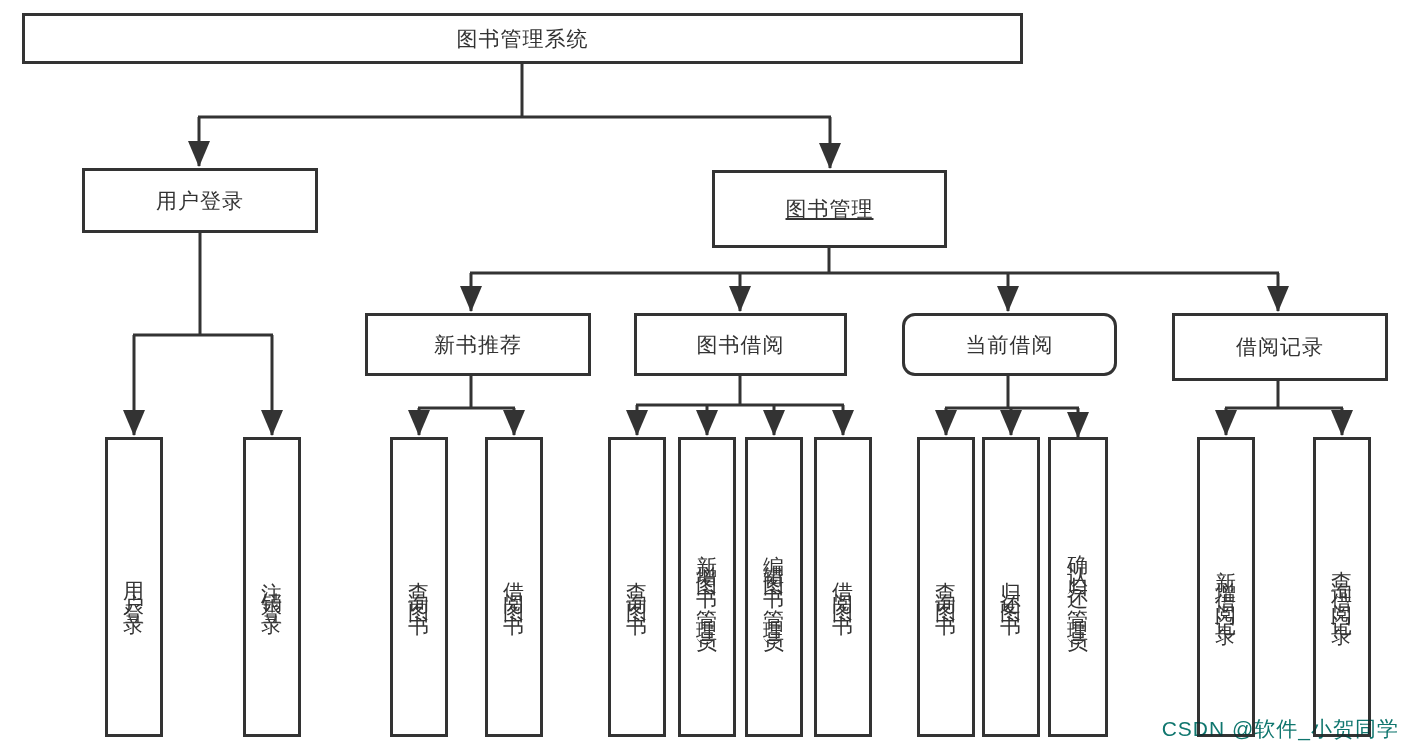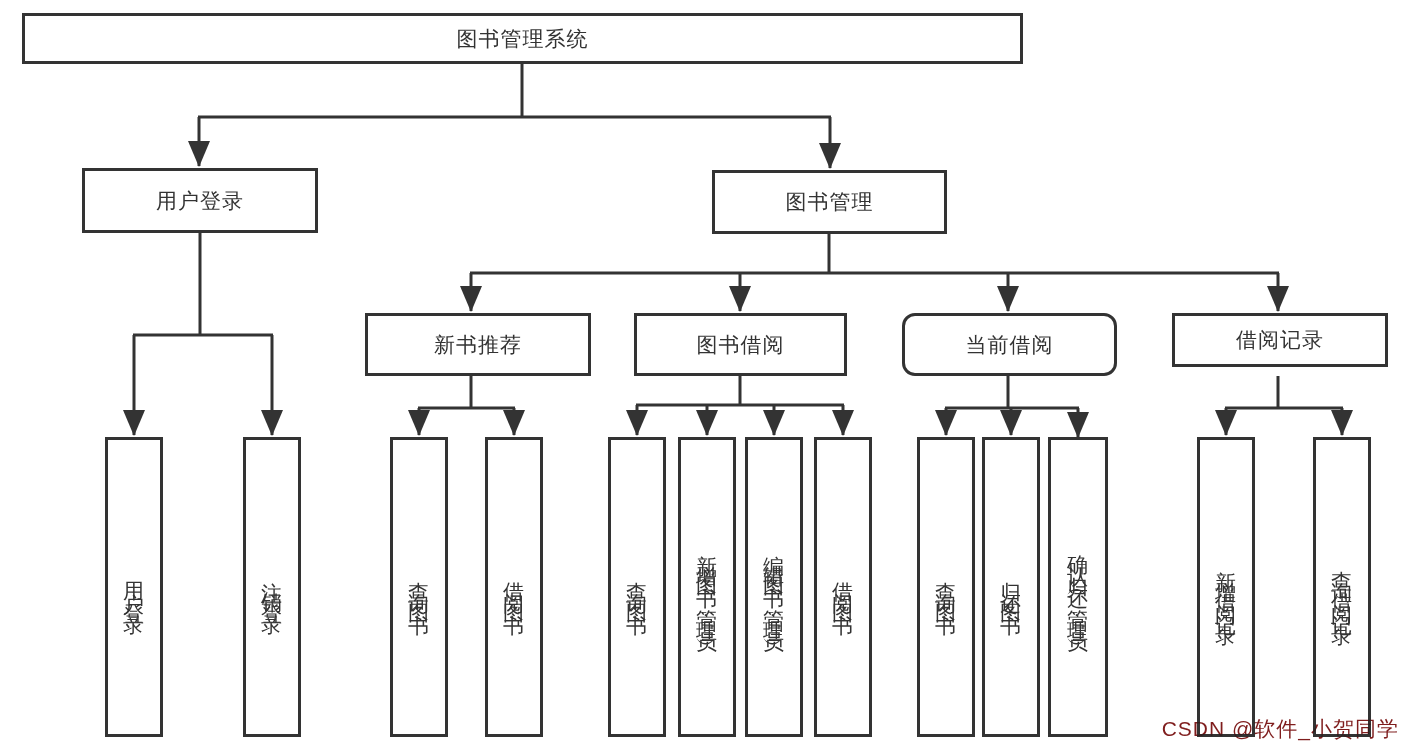--- a/index.html
+++ b/index.html
@@ -53,21 +53,21 @@
     font-size: 21px;
     letter-spacing: 11px;
     line-height: 1;
     white-space: nowrap;
   }
   #watermark {
     position: absolute;
     right: 6px;
     bottom: 4px;
     font-size: 21px;
-    color: #7f1d1d;
+    color: #0f766e;
     letter-spacing: 1px;
     z-index: 3;
     mix-blend-mode: darken;
   }
 </style>
 </head>
 <body>
 
 <div id="canvas">
 
@@ -133,34 +133,34 @@
     </g>
   </svg>
 
   <div class="hbox" style="left:22px; top:13px; width:1001px; height:51px;">
     <span>图书管理系统</span>
   </div>
 
   <div class="hbox" style="left:82px; top:168px; width:236px; height:65px;">
     <span>用户登录</span>
   </div>
-  <div class="hbox" style="left:712px; top:170px; width:235px; height:64px;">
+  <div class="hbox" style="left:712px; top:170px; width:235px; height:78px;text-decoration:underline;">
     <span>图书管理</span>
   </div>
 
   <div class="hbox" style="left:365px; top:313px; width:226px; height:63px;">
     <span>新书推荐</span>
   </div>
   <div class="hbox" style="left:634px; top:313px; width:213px; height:63px;">
     <span>图书借阅</span>
   </div>
   <div class="hbox" style="left:902px; top:313px; width:215px; height:63px;border-radius:13px;">
     <span>当前借阅</span>
   </div>
-  <div class="hbox" style="left:1172px; top:313px; width:216px; height:54px;align-items:center;">
+  <div class="hbox" style="left:1172px; top:313px; width:216px; height:68px;align-items:center;">
     <span>借阅记录</span>
   </div>
 
   <div class="vbox" style="left:105px;">
     <span class="vtext">用户登录</span>
   </div>
   <div class="vbox" style="left:243px;">
     <span class="vtext">注销登录</span>
   </div>
 

